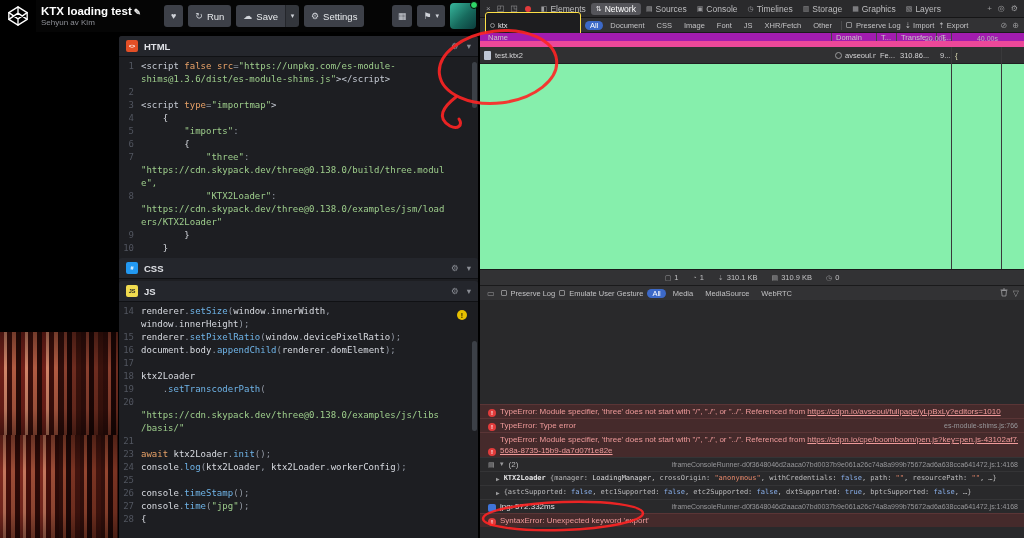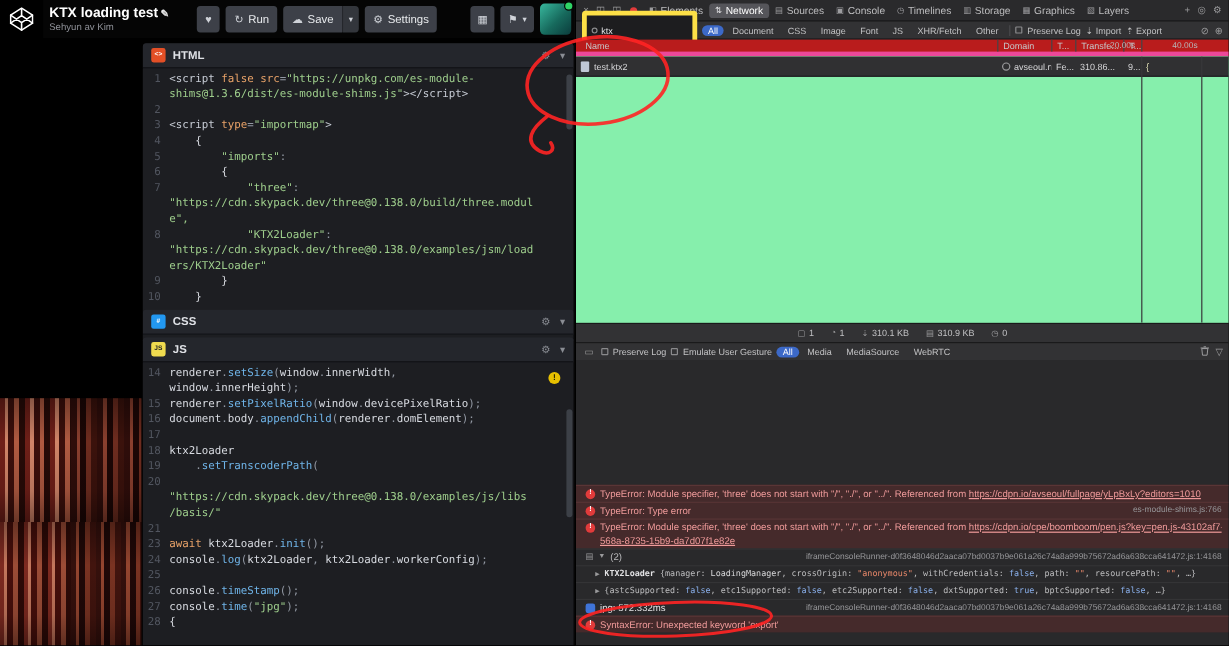--- a/index.html
+++ b/index.html
@@ -58,29 +58,29 @@
 .dt-tabs{height:18px;background:#2a2a2c;border-bottom:1px solid #151516;display:flex;align-items:center;padding:0 4px;gap:2px}
 .dt-ctl{color:#9a9a9c;font-size:8px;padding:0 2px}
 .dt-dot{width:6px;height:6px;border-radius:50%;background:#e23b3b;margin:0 3px;flex:none}
 .dt-tab{display:flex;align-items:center;gap:3px;padding:1px 5px;border-radius:3px;color:#bdbdbf;font-size:8.5px;white-space:nowrap}
 .dt-tab.active{background:#55555a;color:#fff}
 .ti{font-size:7px;color:#9d9da0}
 .dt-tab.active .ti{color:#e8e8ea}
 .dt-spacer{flex:1}
 .net-toolbar,.console-toolbar{height:15px;background:#323234;border-bottom:1px solid #1a1a1b;display:flex;align-items:center;gap:4px;padding:0 5px;font-size:7.5px}
 .console-toolbar{border-top:1px solid #1a1a1b;border-bottom:none}
-.filter-box{width:96px;height:11px;background:#1d1d1f;border:4px solid #fde047;border-radius:3px;display:flex;align-items:center;gap:3px;padding:12px 4px;color:#e6e6e8;flex:none}
+.filter-box{width:96px;height:11px;background:#1d1d1f;border:1px solid #fde047;border-radius:3px;display:flex;align-items:center;gap:3px;padding:12px 4px;color:#e6e6e8;flex:none}
 .fi{width:5px;height:5px;border:1px solid #8a8a8c;border-radius:50%;flex:none}
 .pill{padding:0 5px;border-radius:6px;color:#c2c2c4;white-space:nowrap}
 .pill.active{background:#3c69c8;color:#fff}
 .vsep{width:1px;height:9px;background:#4a4a4c;flex:none}
 .chk{width:6px;height:6px;border:1px solid #8a8a8c;border-radius:1px;flex:none}
 .tool-lab{color:#c2c2c4;white-space:nowrap}
 .tb-right{margin-left:auto;display:flex;gap:5px;align-items:center;color:#9a9a9c;font-size:8px}
-.net-header{position:relative;height:14px;background:#b91c1c;border-bottom:4px solid #ec4899;display:grid;grid-template-columns:351px 45px 20px 40px 15px 1fr;align-items:center;font-size:7.5px;color:#c6c6c8}
+.net-header{position:relative;height:14px;background:#a21caf;border-bottom:6px solid #ec4899;display:grid;grid-template-columns:351px 45px 20px 40px 15px 1fr;align-items:center;font-size:7.5px;color:#c6c6c8}
 .net-header>div{padding:0 4px;border-left:1px solid #454547;overflow:hidden;white-space:nowrap;height:100%;display:flex;align-items:center}
 .net-header>div:first-child{border-left:none;padding-left:8px}
 .scale-lab{position:absolute;top:2px;font-size:7px;color:#b8b8ba}
 .sl-20{right:78px}.sl-40{right:26px}
 .net-body{position:relative;height:222px;background:#86efac;overflow:hidden}
 .gridline{position:absolute;top:0;bottom:0;width:1px;background:#39393b}
 .gl-20{right:72px}.gl-40{right:22px}
 .net-row{display:grid;grid-template-columns:351px 45px 20px 40px 15px 1fr;height:17px;align-items:center;font-size:7.5px;color:#d6d6d8;background:#303032;border-bottom:1px solid #1f1f21}
 .net-row>div{padding:0 4px;white-space:nowrap;overflow:hidden}
 .name-cell{display:flex;align-items:center;gap:4px;padding-left:14px}
@@ -88,21 +88,21 @@
 .glob-ic{width:7px;height:7px;border:1px solid #9a9a9c;border-radius:50%;flex:none;display:inline-block;margin-right:3px}
 .dom-cell{display:flex;align-items:center}
 .wf-mark{color:#d8d8b0;font-size:8px;padding-left:56px}
 .net-summary{height:16px;background:#323234;border-top:1px solid #1a1a1b;display:flex;align-items:center;justify-content:center;gap:14px;font-size:7.5px;color:#c2c2c4}
 .sum-item{display:flex;gap:3px;align-items:center}
 .sum-ic{font-size:7px;color:#9a9a9c}
 
 .console-body{position:relative;height:238px;background:#29292b;font-size:8px;overflow:hidden}
 .console-spacer{height:104px}
 .cleared{text-align:center;color:#8d8d8f;height:13px;line-height:13px}
-.msg{position:relative;display:flex;align-items:flex-start;gap:4px;padding:1px 6px 1px 8px;border-top:1px solid #343436;line-height:11px;min-height:12px;color:#cfcfd1}
+.msg{position:relative;display:flex;align-items:flex-end;gap:4px;padding:1px 6px 1px 8px;border-top:1px solid #343436;line-height:11px;min-height:12px;color:#cfcfd1}
 .msg.error{background:#452a2b;border-top:1px solid #5a3536;color:#ef9a9a}
 .mbody{white-space:nowrap;overflow:hidden}
 .msg .loc{margin-left:auto;color:#97979a;white-space:nowrap;padding-left:8px;font-size:7px}
 .err-badge{flex:none;width:8px;height:8px;margin-top:1.5px;border-radius:50%;background:#e23b3b;color:#fff;font-size:6px;font-weight:bold;display:flex;align-items:center;justify-content:center}
 .msg a{color:#ef9a9a;text-decoration:underline}
 .tri{color:#9a9a9c;font-size:6px;line-height:11px;flex:none}
 .stack-ic{color:#9a9a9c;font-size:7px;flex:none}
 .badge-count{color:#b8b8ba}
 .msg.object{font-family:"DejaVu Sans Mono",monospace;font-size:7px;padding-left:16px}
 .time-ic{flex:none;width:8px;height:8px;border-radius:2px;background:#3f74d8;margin-top:1.5px}

